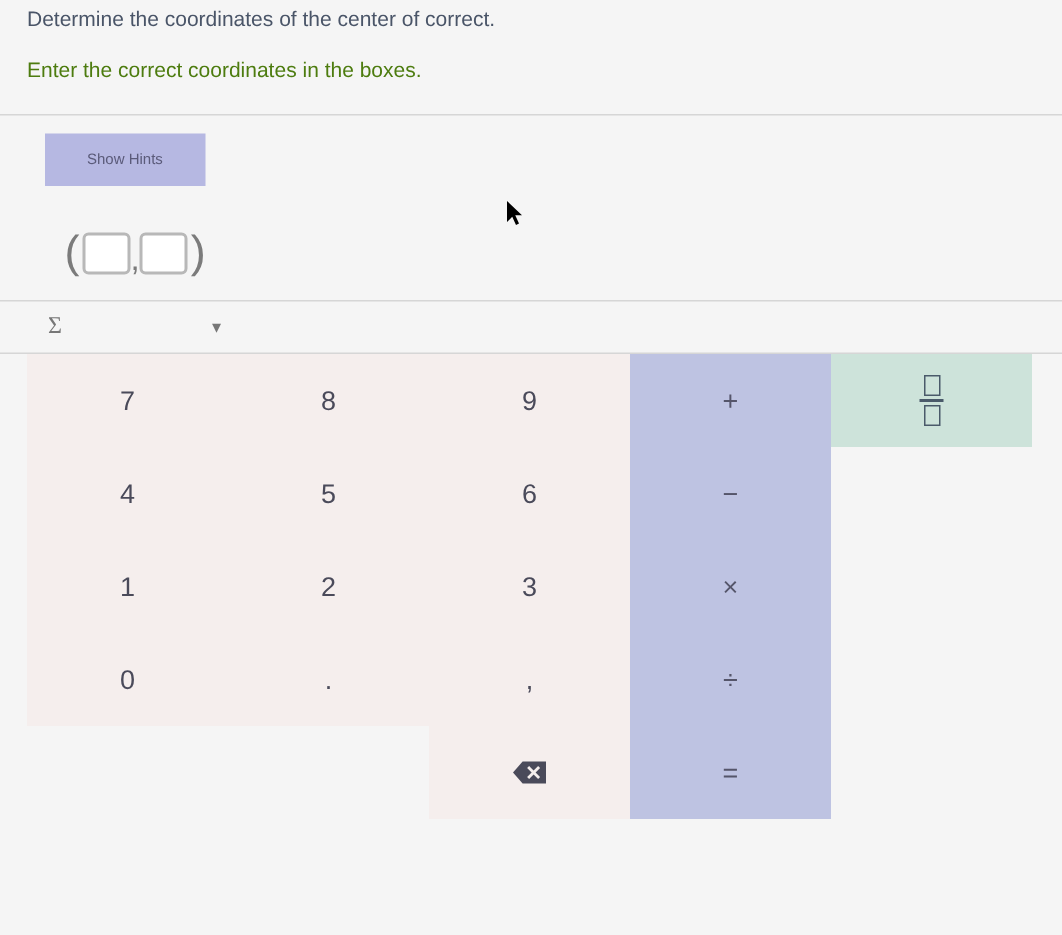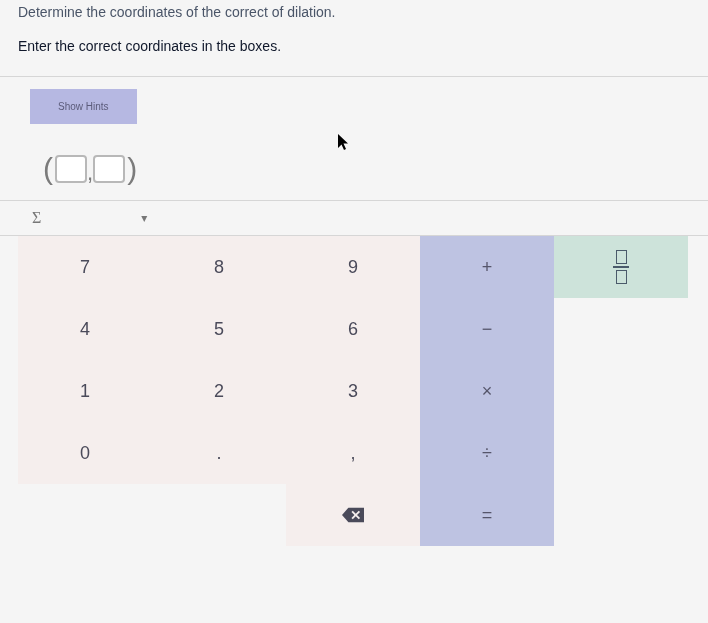--- a/index.html
+++ b/index.html
@@ -18,21 +18,21 @@
     .question-area {
       padding: 4px 18px 10px 18px;
     }
     .question-line1 {
       font-size: 14px;
       color: #4a5568;
       margin-bottom: 18px;
     }
     .question-line2 {
       font-size: 14px;
-      color: #0f172a;
+      color: #4d7c0f;
     }
     .hr-divider {
       border-top: 1px solid #d6d6d6;
       margin-top: 12px;
     }
     .hints-row {
       padding: 12px 18px 10px 30px;
     }
     .show-hints-btn {
       background: #b6b8e2;
@@ -150,21 +150,21 @@
       color: #7b7b7b;
       position: relative;
       top: 4px;
       margin: 0 -1px;
     }
   </style>
 </head>
 <body>
 
 <div class="question-area">
-  <div class="question-line1">Determine the coordinates of the correct of dilation.</div>
+  <div class="question-line1">Determine the coordinates of the center of correct.</div>
   <div class="question-line2">Enter the correct coordinates in the boxes.</div>
 </div>
 
 <div class="hr-divider"></div>
 
 <div class="hints-row">
   <button class="show-hints-btn">Show Hints</button>
 </div>
 
 <div class="answer-row">

